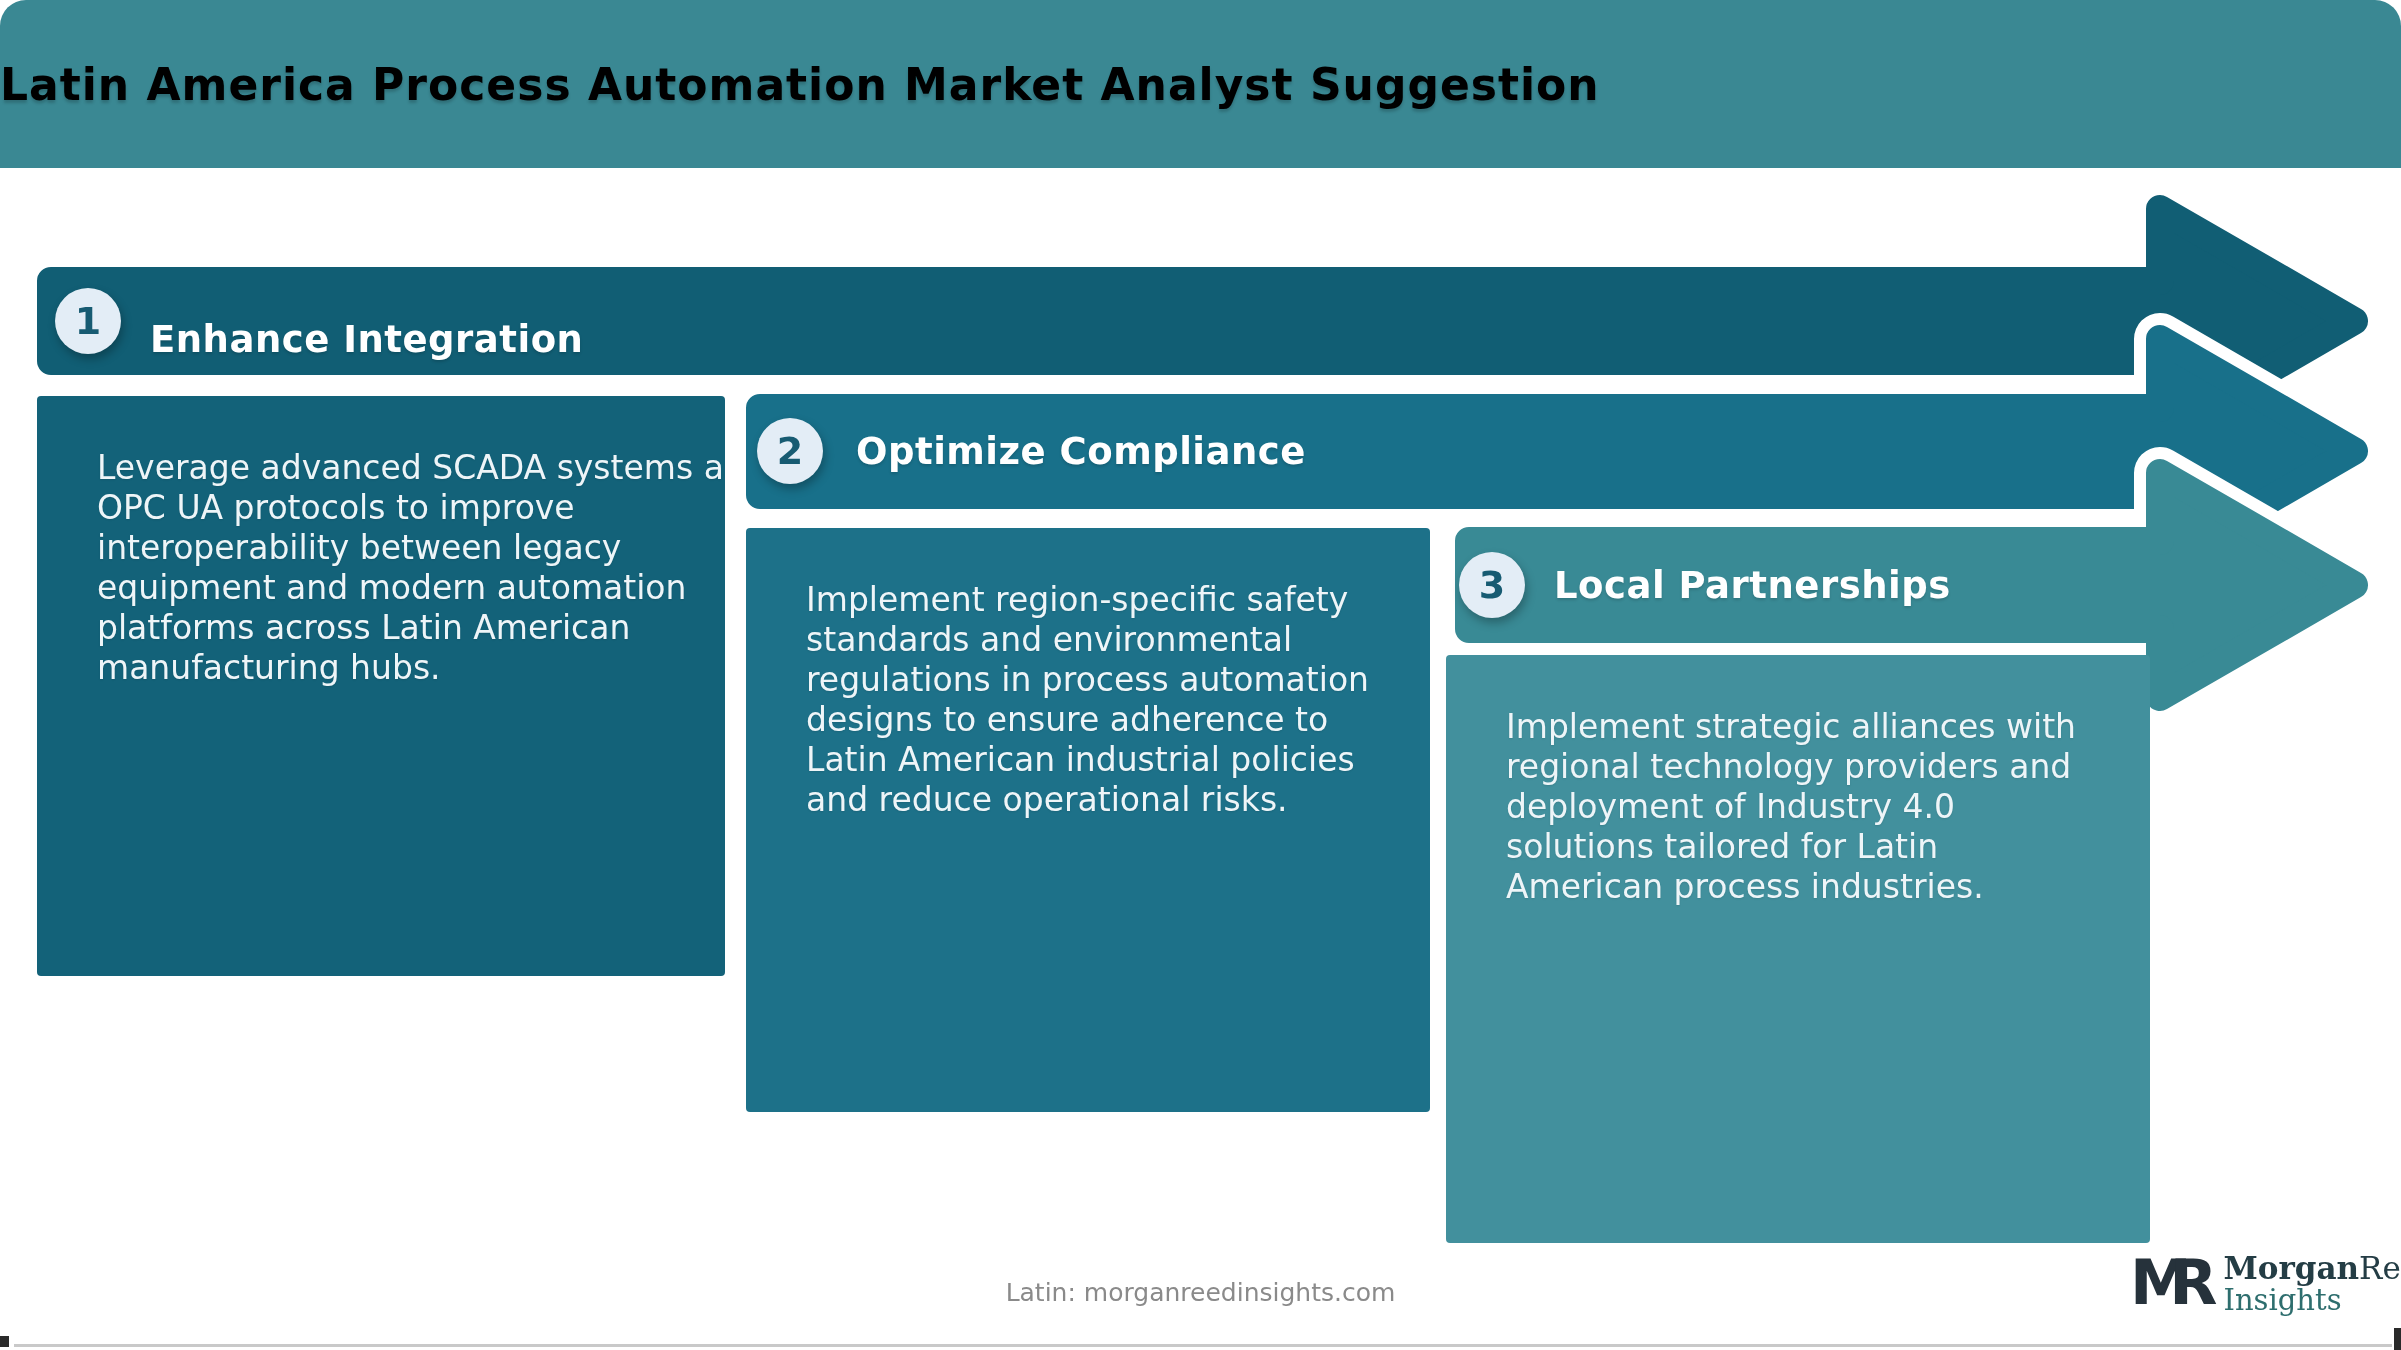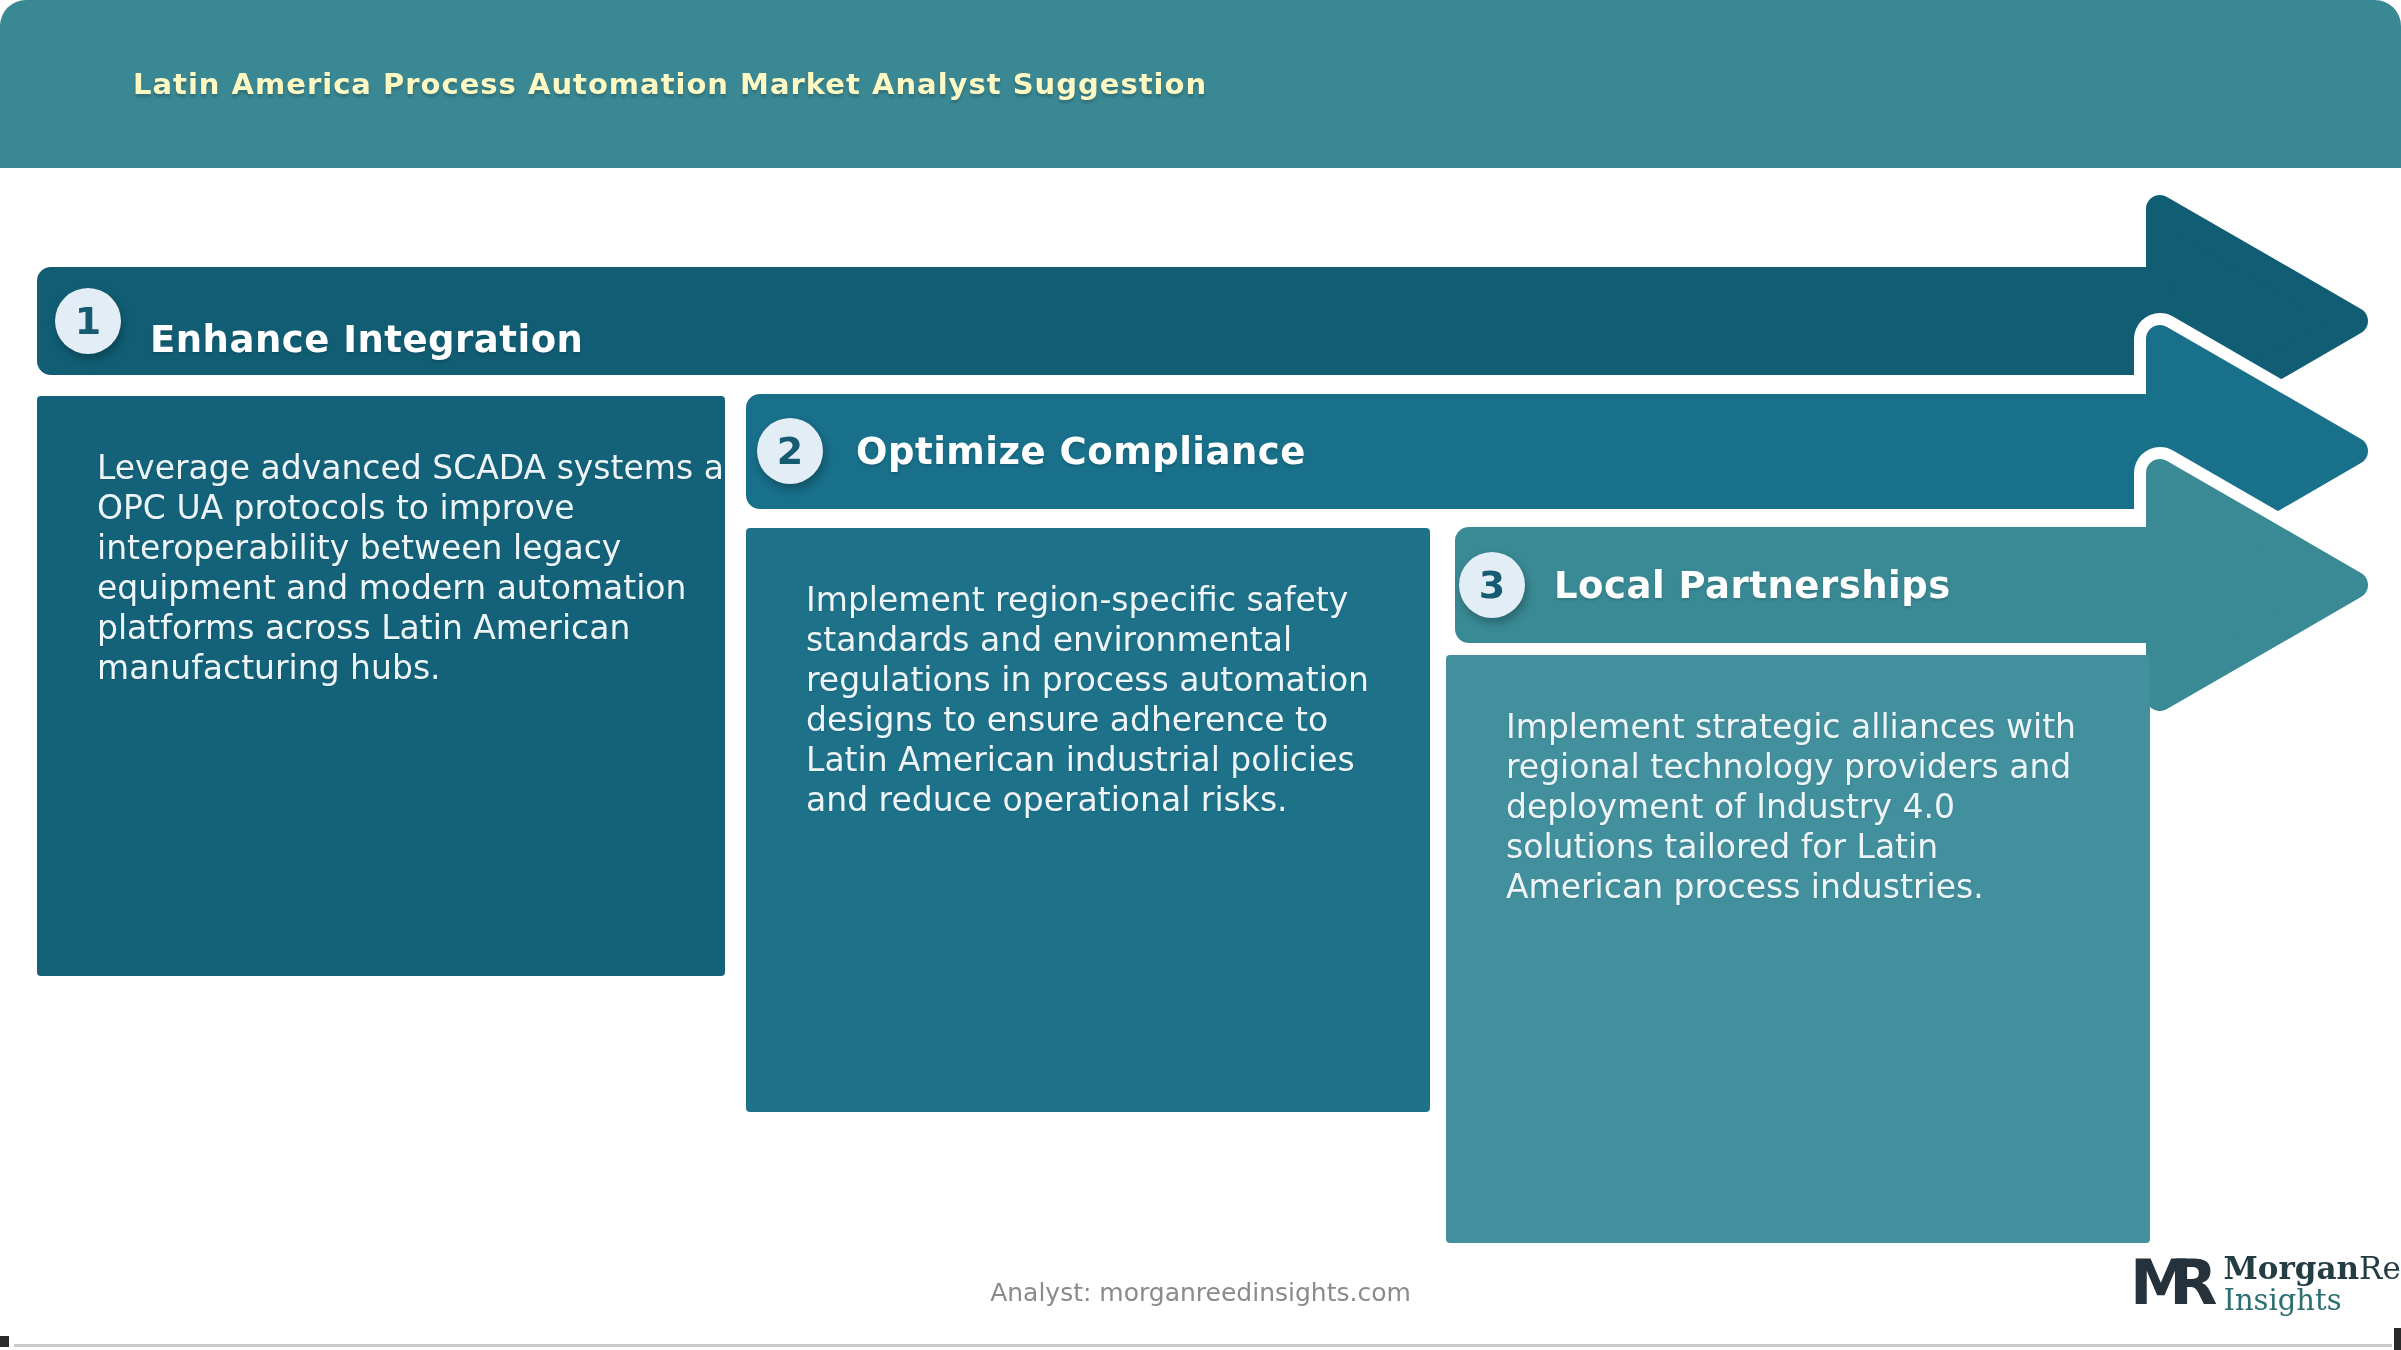--- a/index.html
+++ b/index.html
@@ -6,21 +6,21 @@
   body{
     width:2401px;height:1350px;position:relative;overflow:hidden;
     font-family:"DejaVu Sans","Liberation Sans",sans-serif;
   }
   
   .header{
     position:absolute;left:0;top:0;width:2401px;height:168px;
     border-radius:26px 26px 0 0;display:flex;align-items:center;z-index:3;
   }
   .header .title{
-    margin-left:133px;color:#fef9c3;font-size:29px;font-weight:700;
+    color:#000000;font-size:44px;font-weight:700;
     letter-spacing:1px;text-shadow:0 3px 3px rgba(0,0,0,0.18);white-space:nowrap;
   }
   
   #arrow-svg{position:absolute;left:0;top:0;z-index:1;}
   
   .banner-label{
     position:absolute;display:flex;align-items:center;z-index:2;
   }
   .num-circle{
     border-radius:50%;display:flex;align-items:center;justify-content:center;
@@ -119,21 +119,21 @@
       <div class="body-text">
         <div class="body-line">Implement strategic alliances with</div>
         <div class="body-line">regional technology providers and</div>
         <div class="body-line">deployment of Industry 4.0</div>
         <div class="body-line">solutions tailored for Latin</div>
         <div class="body-line">American process industries.</div>
       </div>
     </div>
   </div>
 
-<div class="source">Analyst: morganreedinsights.com</div>
+<div class="source">Latin: morganreedinsights.com</div>
 
 <div class="logo">
   <div class="logo-mono">
     <span>M</span>
     <span class="r">R</span>
   </div>
   <div class="logo-textblock">
     <div class="logo-name"><span class="bold">Morgan</span><span>Reed</span></div>
     <div class="logo-tag">Insights</div>
   </div>

